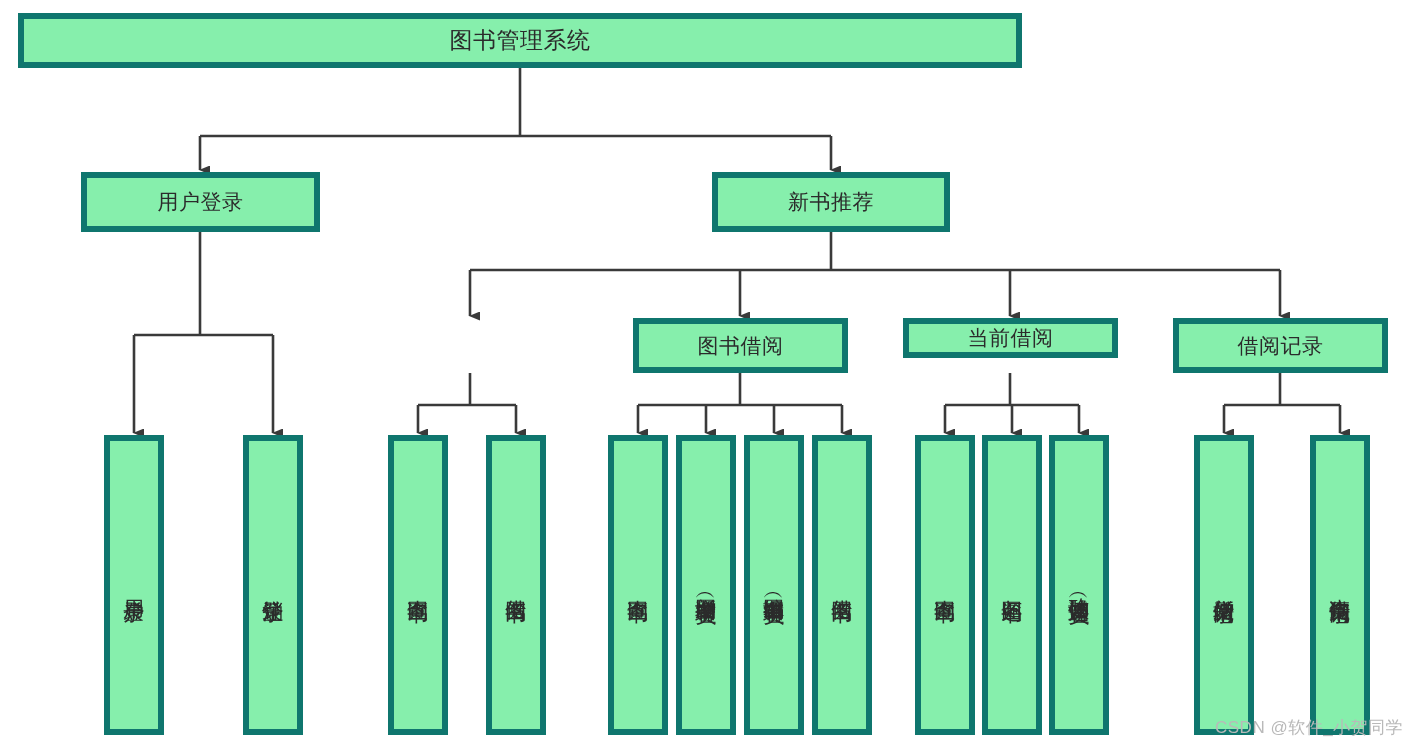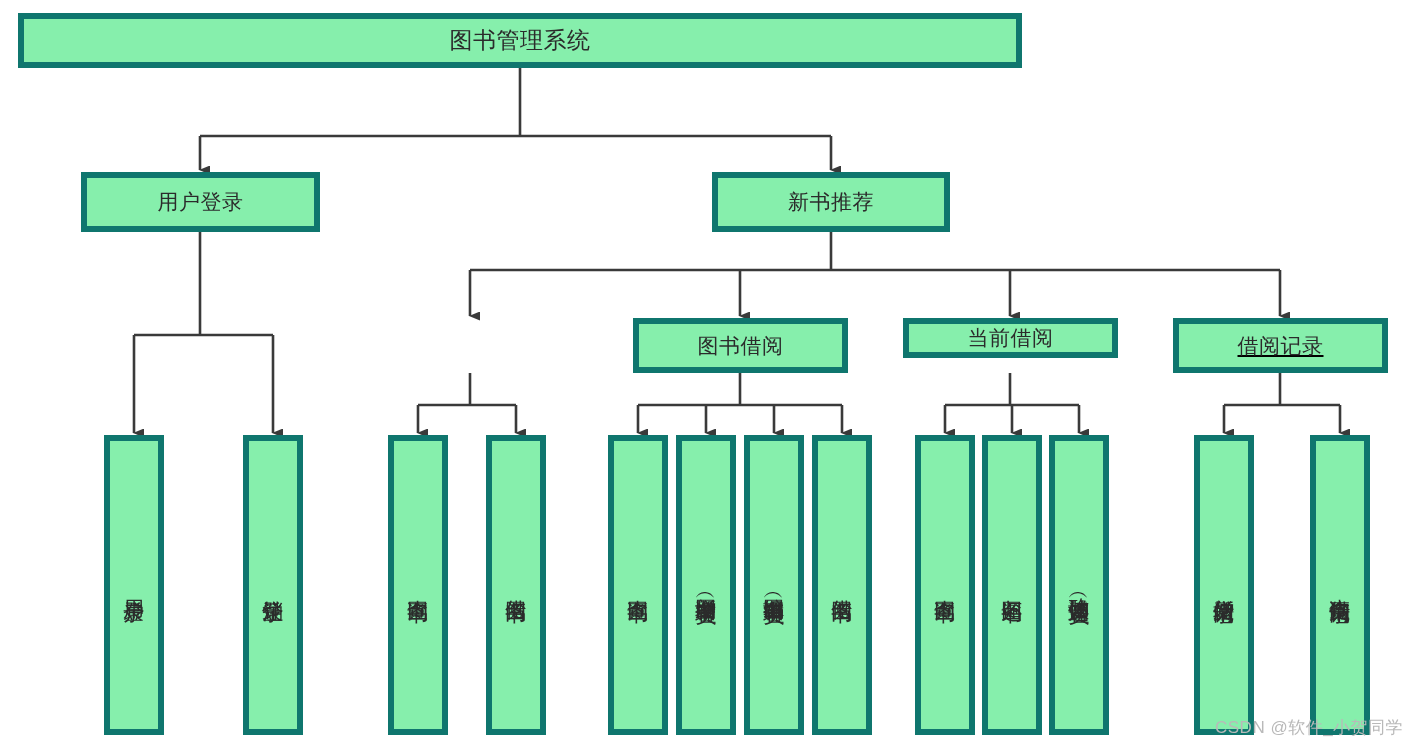--- a/index.html
+++ b/index.html
@@ -136,21 +136,21 @@
   <div class="node-box" style="left: 712px; top: 172px; width: 238px; height: 60px;">
     <span class="node-label-h">新书推荐</span>
   </div>
 
   <div class="node-box" style="left: 633px; top: 318px; width: 215px; height: 55px;">
     <span class="node-label-h">图书借阅</span>
   </div>
   <div class="node-box" style="left: 903px; top: 318px; width: 215px; height: 40px; text-align: right;">
     <span class="node-label-h">当前借阅</span>
   </div>
-  <div class="node-box" style="left: 1173px; top: 318px; width: 215px; height: 55px; text-decoration: underline;">
+  <div class="node-box" style="left: 1173px; top: 318px; width: 215px; height: 55px;">
     <span class="node-label-h">借阅记录</span>
   </div>
 
   <div class="node-box" style="left: 104px; top: 435px; width: 60px; height: 300px;">
     <span class="node-label-v">用户登录</span>
   </div>
   <div class="node-box" style="left: 243px; top: 435px; width: 60px; height: 300px;">
     <span class="node-label-v">注销登录</span>
   </div>
   <div class="node-box" style="left: 388px; top: 435px; width: 60px; height: 300px;">

